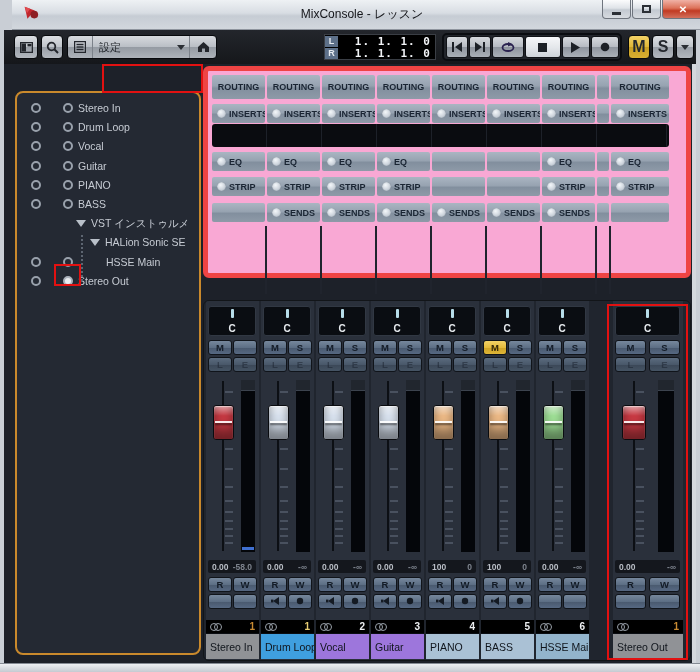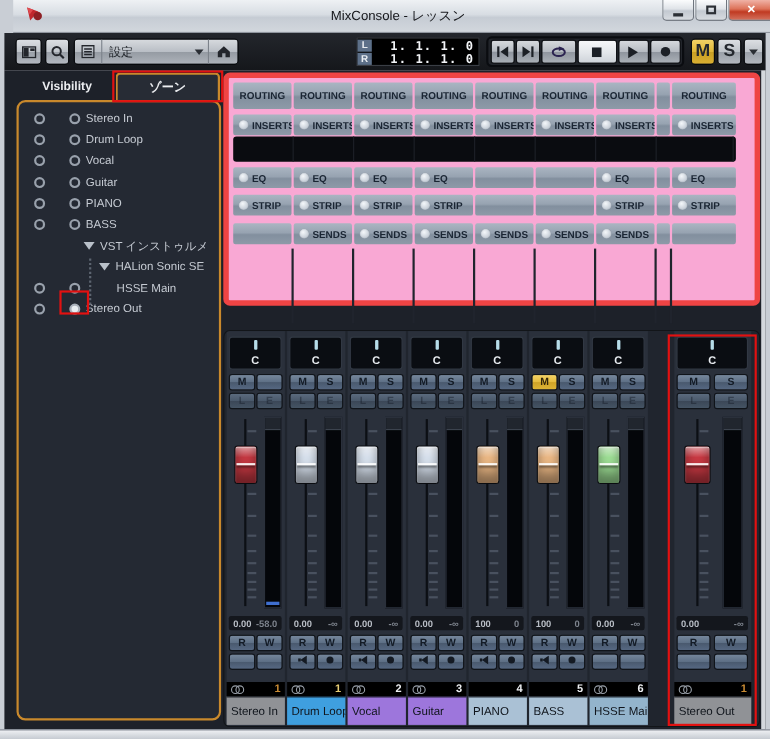--- a/index.html
+++ b/index.html
@@ -219,22 +219,20 @@
     </div>
   <div class="tbtn" style="left:624px; width:22px; background:linear-gradient(180deg,#f2d267,#e0b636 50%,#c99f23 52%,#d9af32 100%);">M</div>
   <div class="tbtn" style="left:648px; width:22px;">S</div>
   <div class="tbtn" style="left:672px; width:18px;">
       <div class="caret"></div>
     </div>
 </div>
 
 <div class="main">
   <div class="left-panel">
-    <div class="tab-visibility">Visibility</div>
-    <div class="tab-zone">ゾーン</div>
     <div class="vis-panel" id="vis-panel">
         <div class="vis-row" style="top: 6px;">
           <div class="radio" style="left: 14px;"></div>
           <div class="radio" style="left: 46px;"></div>
           <div class="vis-label" style="left: 61px;">Stereo In</div>
         </div>
         <div class="vis-row" style="top: 25.2px;">
           <div class="radio" style="left: 14px;"></div>
           <div class="radio" style="left: 46px;"></div>
           <div class="vis-label" style="left: 61px;">Drum Loop</div>

